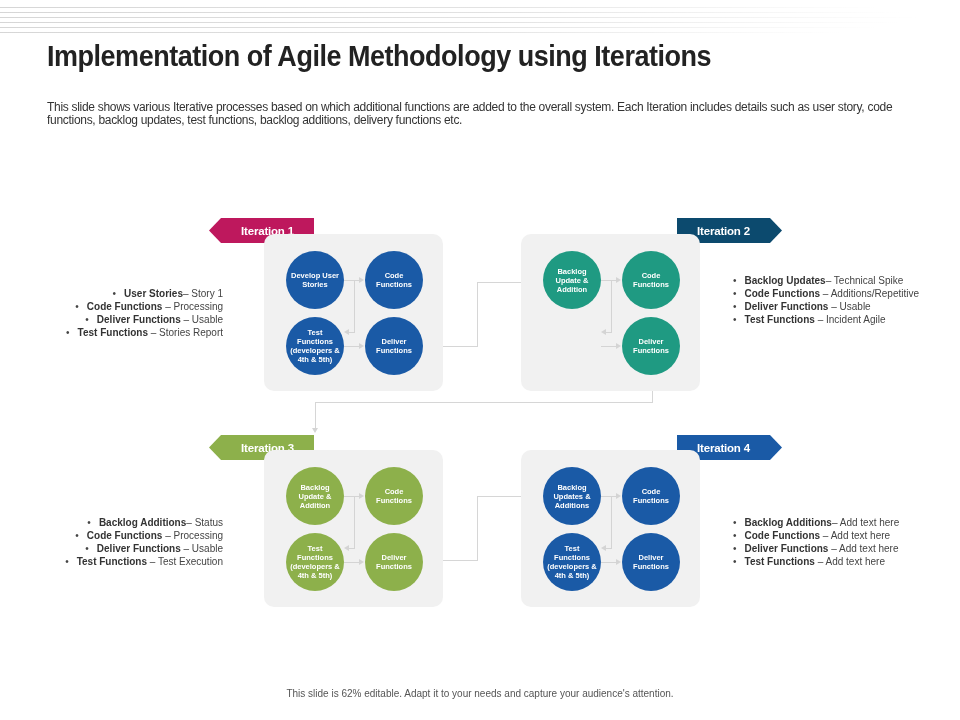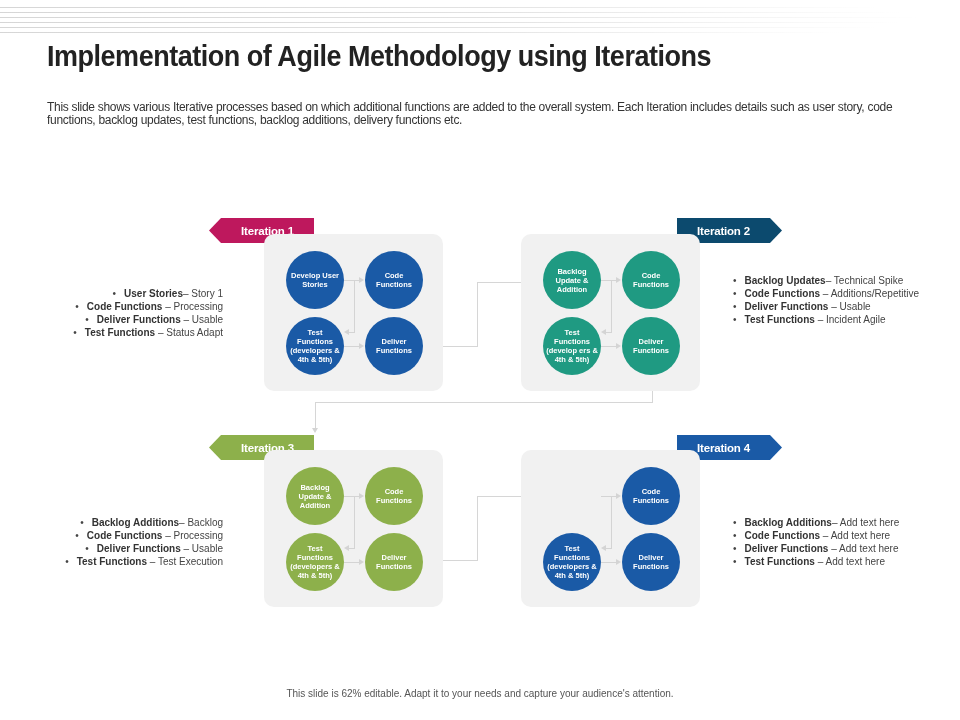--- a/index.html
+++ b/index.html
@@ -85,30 +85,29 @@
   <div class="arrow-v" style="left:90px;top:46px;height:53px;"></div>
   <div class="arrow-h" style="left:84px;top:98px;width:7px;"></div>
   <div class="arrow-tip-l" style="left:80px;top:95px;"></div>
   <div class="arrow-h" style="left:80px;top:112px;width:16px;"></div>
   <div class="arrow-tip-r" style="left:95px;top:109px;"></div>
 </div>
 <ul class="bullets left" style="right:737px;top:287px;">
   <li><span class="dot">•</span><b>User Stories</b><span>– </span><span>Story 1</span></li>
   <li><span class="dot">•</span><b>Code Functions</b><span> –  </span><span>Processing</span></li>
   <li><span class="dot">•</span><b>Deliver Functions</b><span> – </span><span>Usable</span></li>
-  <li><span class="dot">•</span><b>Test Functions</b><span> – </span><span>Status Adapt</span></li>
+  <li><span class="dot">•</span><b>Test Functions</b><span> – </span><span>Stories Report</span></li>
 </ul>
 
 <div class="tag right" style="left:677px;top:218px;width:105px;background:#0c4a6e;">
   <span>Iteration 2</span>
 </div>
 <div class="panel" style="left:521px;top:234px;">
   <div class="circle" style="left:22px;top:17px;background:#1f9a82;">Backlog Update &amp; Addition</div>
   <div class="circle" style="left:101px;top:17px;background:#1f9a82;">Code Functions</div>
-  <div class="circle" style="left:22px;top:83px;background:#1f9a82;">Test Functions (develop ers &amp; 4th &amp; 5th)</div>
   <div class="circle" style="left:101px;top:83px;background:#1f9a82;">Deliver Functions</div>
   <div class="arrow-h" style="left:80px;top:46px;width:16px;"></div>
   <div class="arrow-tip-r" style="left:95px;top:43px;"></div>
   <div class="arrow-v" style="left:90px;top:46px;height:53px;"></div>
   <div class="arrow-h" style="left:84px;top:98px;width:7px;"></div>
   <div class="arrow-tip-l" style="left:80px;top:95px;"></div>
   <div class="arrow-h" style="left:80px;top:112px;width:16px;"></div>
   <div class="arrow-tip-r" style="left:95px;top:109px;"></div>
 </div>
 <ul class="bullets" style="left:733px;top:274px;">
@@ -128,30 +127,31 @@
   <div class="circle" style="left:101px;top:83px;background:#8db04b;">Deliver Functions</div>
   <div class="arrow-h" style="left:80px;top:46px;width:16px;"></div>
   <div class="arrow-tip-r" style="left:95px;top:43px;"></div>
   <div class="arrow-v" style="left:90px;top:46px;height:53px;"></div>
   <div class="arrow-h" style="left:84px;top:98px;width:7px;"></div>
   <div class="arrow-tip-l" style="left:80px;top:95px;"></div>
   <div class="arrow-h" style="left:80px;top:112px;width:16px;"></div>
   <div class="arrow-tip-r" style="left:95px;top:109px;"></div>
 </div>
 <ul class="bullets left" style="right:737px;top:516px;">
-  <li><span class="dot">•</span><b>Backlog Additions</b><span>– </span><span>Backlog</span></li>
+  <li><span class="dot">•</span><b>Backlog Additions</b><span>– </span><span>Status</span></li>
   <li><span class="dot">•</span><b>Code Functions</b><span> –  </span><span>Processing</span></li>
   <li><span class="dot">•</span><b>Deliver Functions</b><span> – </span><span>Usable</span></li>
   <li><span class="dot">•</span><b>Test Functions</b><span> – </span><span>Test Execution</span></li>
 </ul>
 
 <div class="tag right" style="left:677px;top:435px;width:105px;background:#1a5aa6;align-items:center;">
   <span>Iteration 4</span>
 </div>
 <div class="panel" style="left:521px;top:450px;">
+  <div class="circle" style="left:22px;top:17px;background:#1a5aa6;">Backlog Updates &amp; Additions</div>
   <div class="circle" style="left:101px;top:17px;background:#1a5aa6;">Code Functions</div>
   <div class="circle" style="left:22px;top:83px;background:#1a5aa6;">Test Functions (developers &amp; 4th &amp; 5th)</div>
   <div class="circle" style="left:101px;top:83px;background:#1a5aa6;">Deliver Functions</div>
   <div class="arrow-h" style="left:80px;top:46px;width:16px;"></div>
   <div class="arrow-tip-r" style="left:95px;top:43px;"></div>
   <div class="arrow-v" style="left:90px;top:46px;height:53px;"></div>
   <div class="arrow-h" style="left:84px;top:98px;width:7px;"></div>
   <div class="arrow-tip-l" style="left:80px;top:95px;"></div>
   <div class="arrow-h" style="left:80px;top:112px;width:16px;"></div>
   <div class="arrow-tip-r" style="left:95px;top:109px;"></div>

